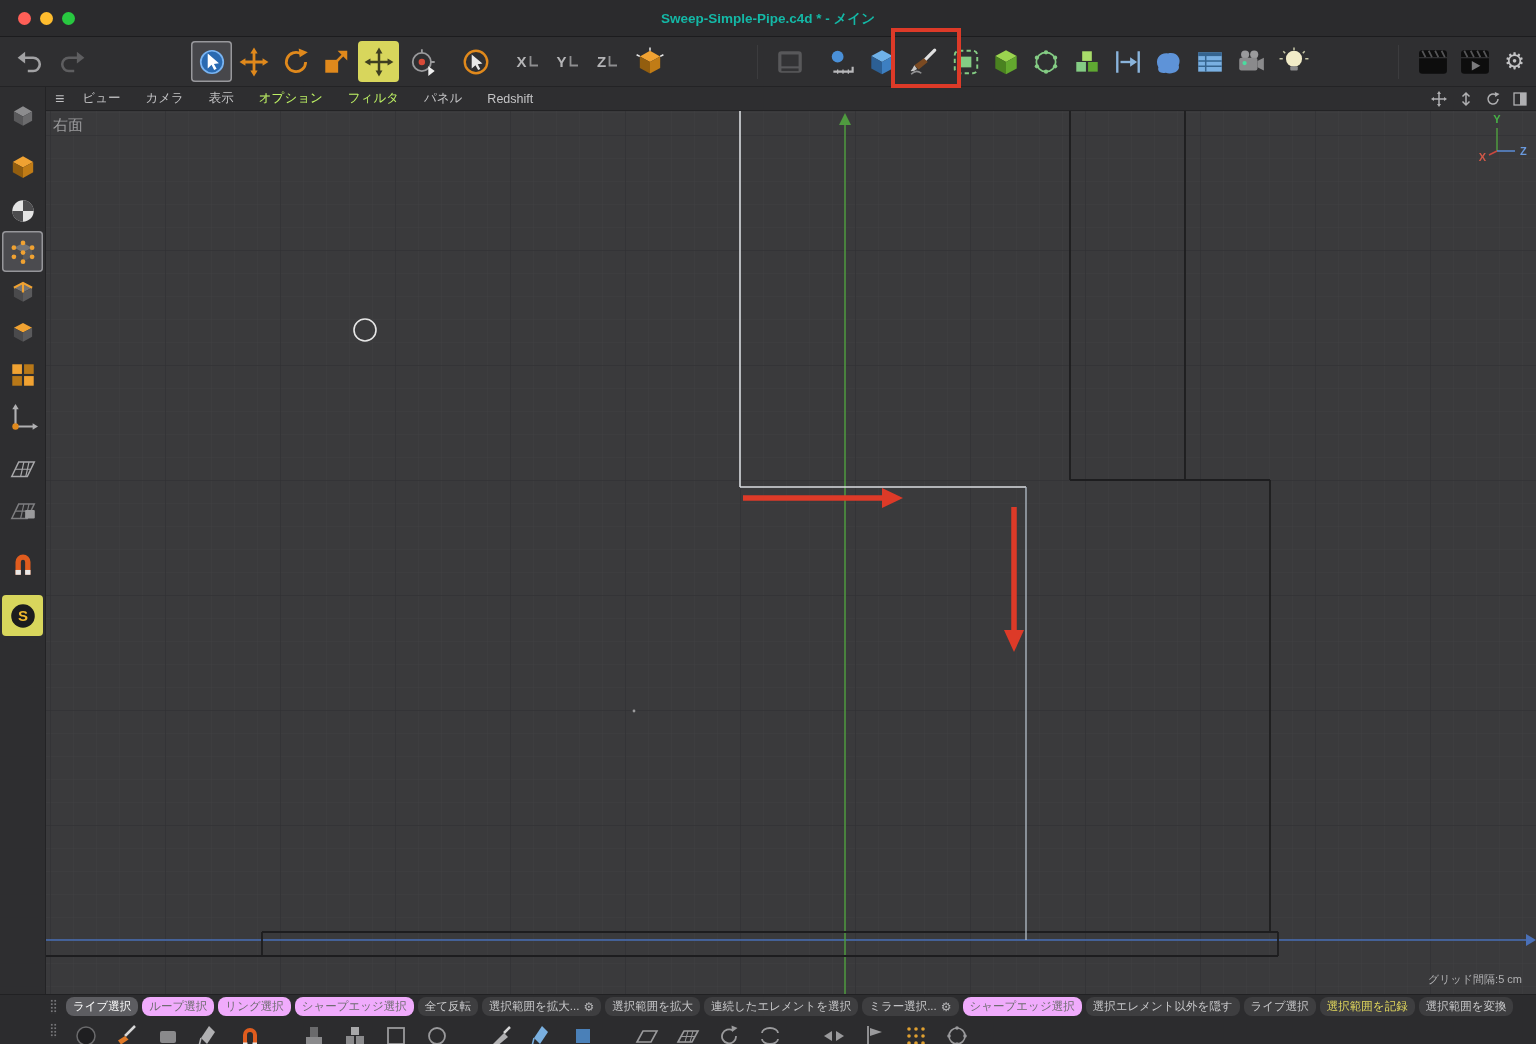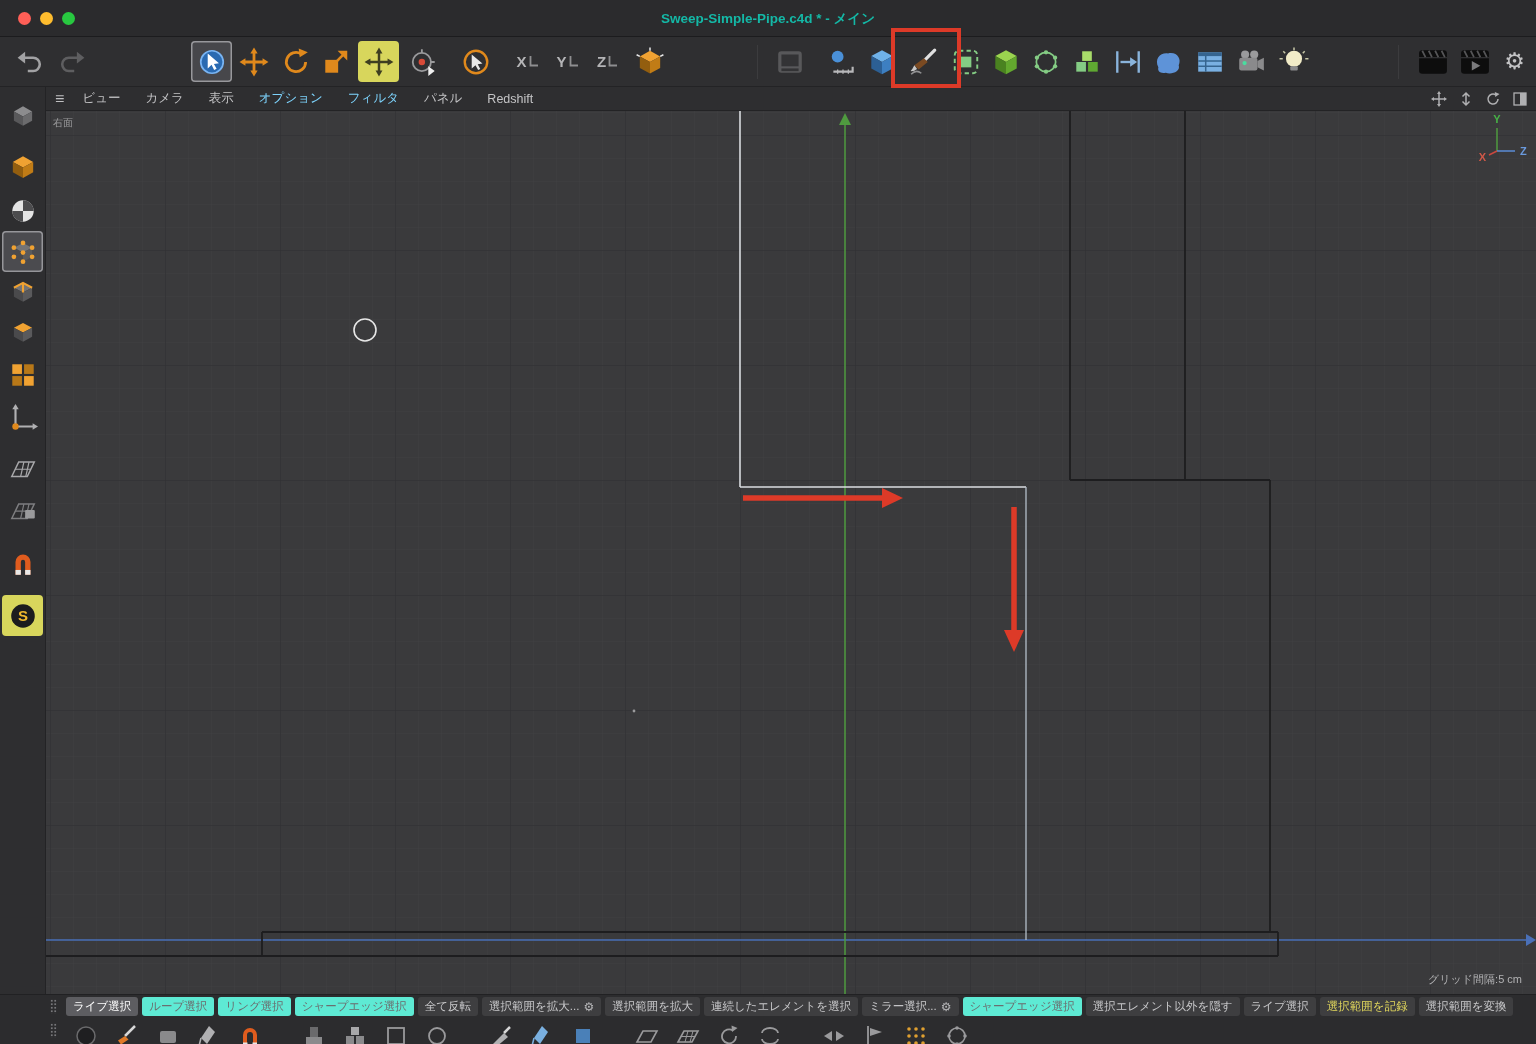--- a/index.html
+++ b/index.html
@@ -15,40 +15,40 @@
   .tbtn{position:absolute;top:4px;width:41px;height:41px;border-radius:4px;display:flex;align-items:center;justify-content:center;}
   .tbtn.sel{background:#47474b;box-shadow:inset 0 0 0 1.5px #98989c;}
   .tbtn.yellow{background:#d8d65c;}
   .axl{font-size:15px;font-weight:bold;color:#b4b4b6;margin-right:1px;}
   .tsep{position:absolute;top:8px;width:1px;height:34px;background:#3c3c3e;}
   .gear-big{font-size:23px;color:#c2c2c4;line-height:1;}
   
   #menubar{position:absolute;left:46px;top:87px;width:1490px;height:24px;background:#2e2e30;display:flex;align-items:center;border-bottom:1px solid #232325;}
   #hamburger{color:#c0c0c2;font-size:16px;margin:0 18px 0 9px;}
   .mi{color:#c4c4c6;font-size:12.5px;margin-right:25px;white-space:nowrap;}
-  .mi.accent{color:#7dd3fc;text-align:center;}
+  .mi.accent{color:#bef264;text-align:center;}
   #viewctrl{position:absolute;right:6px;top:2px;display:flex;gap:7px;}
   .vcbtn{width:20px;height:20px;display:flex;align-items:center;justify-content:center;}
   
   #sidebar{position:absolute;left:0;top:87px;width:46px;height:907px;background:#2e2e30;border-right:1px solid #232325;}
   .sbtn{position:absolute;left:2px;width:41px;height:41px;border-radius:4px;display:flex;align-items:center;justify-content:center;}
   .sbtn.active{background:#4b4b4f;box-shadow:inset 0 0 0 1.5px #96969a;}
   .sbtn.yellow{background:#d8d65c;}
   
   #viewport{position:absolute;left:46px;top:111px;width:1490px;height:883px;background:#3a3a3c;}
-  #view-label{position:absolute;left:7px;top:5px;color:#9c9c9e;font-size:10px;}
+  #view-label{position:absolute;left:7px;top:5px;color:#9c9c9e;font-size:15px;}
   #grid-label{position:absolute;right:14px;bottom:7px;color:#b2b2b4;font-size:11px;}
   
   #annobox{position:absolute;left:891px;top:28px;width:70px;height:60px;border:4px solid #dd3a28;z-index:40;}
   
   #selbar{position:absolute;left:0;top:994px;width:1536px;height:24px;background:#2c2c2e;border-top:1px solid #212123;display:flex;align-items:center;gap:4px;padding-left:50px;}
   .grip{width:7px;height:15px;background-image:radial-gradient(#77777a 1px,transparent 1.2px);background-size:3.5px 3.5px;margin-right:5px;flex:none;}
-  .selbtn{height:19px;padding:0 7px;border-radius:3px;background:#3e3e40;color:#c9c9cb;font-size:11.5px;display:flex;align-items:center;gap:4px;flex:none;white-space:nowrap;}
+  .selbtn{height:19px;padding:0 7px;border-radius:8px;background:#3e3e40;color:#c9c9cb;font-size:11.5px;display:flex;align-items:center;gap:4px;flex:none;white-space:nowrap;}
   .selbtn.active{background:#5d5d61;color:#ffffff;}
-  .selbtn.disabled{background:#5eead4;color:#6b6b6d;font-family:Liberation Mono, monospace;}
+  .selbtn.disabled{background:#f0abfc;color:#6b6b6d;font-family:Liberation Mono, monospace;}
   .selbtn.record{color:#e3d85c;}
   .gear{font-size:12px;color:#b5b5b7;}
   
   #iconrow{position:absolute;left:0;top:1018px;width:1536px;height:26px;background:#2c2c2e;display:flex;align-items:flex-start;gap:7px;padding-left:50px;overflow:hidden;}
   #iconrow .grip{margin-top:5px;}
   .irbtn{flex:none;width:34px;height:44px;display:flex;justify-content:center;padding-top:5px;}
   .irgap{flex:none;width:16px;}
 </style>
 </head>
 <body>

